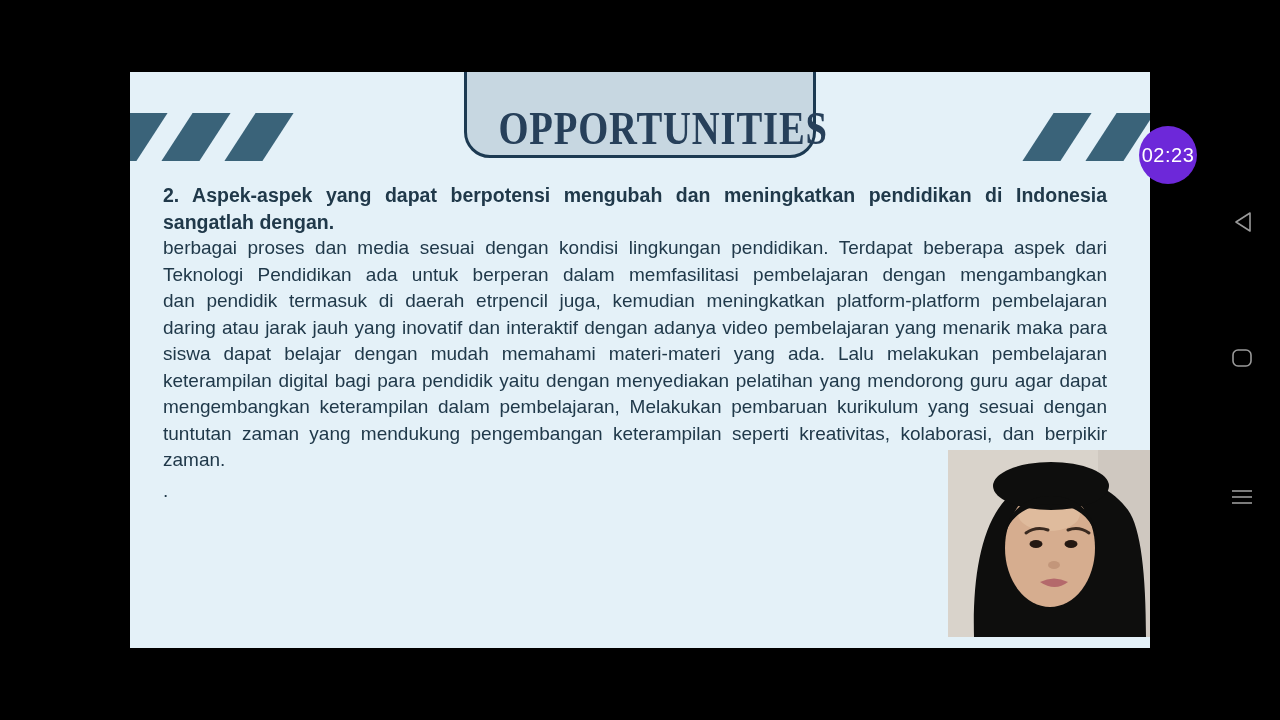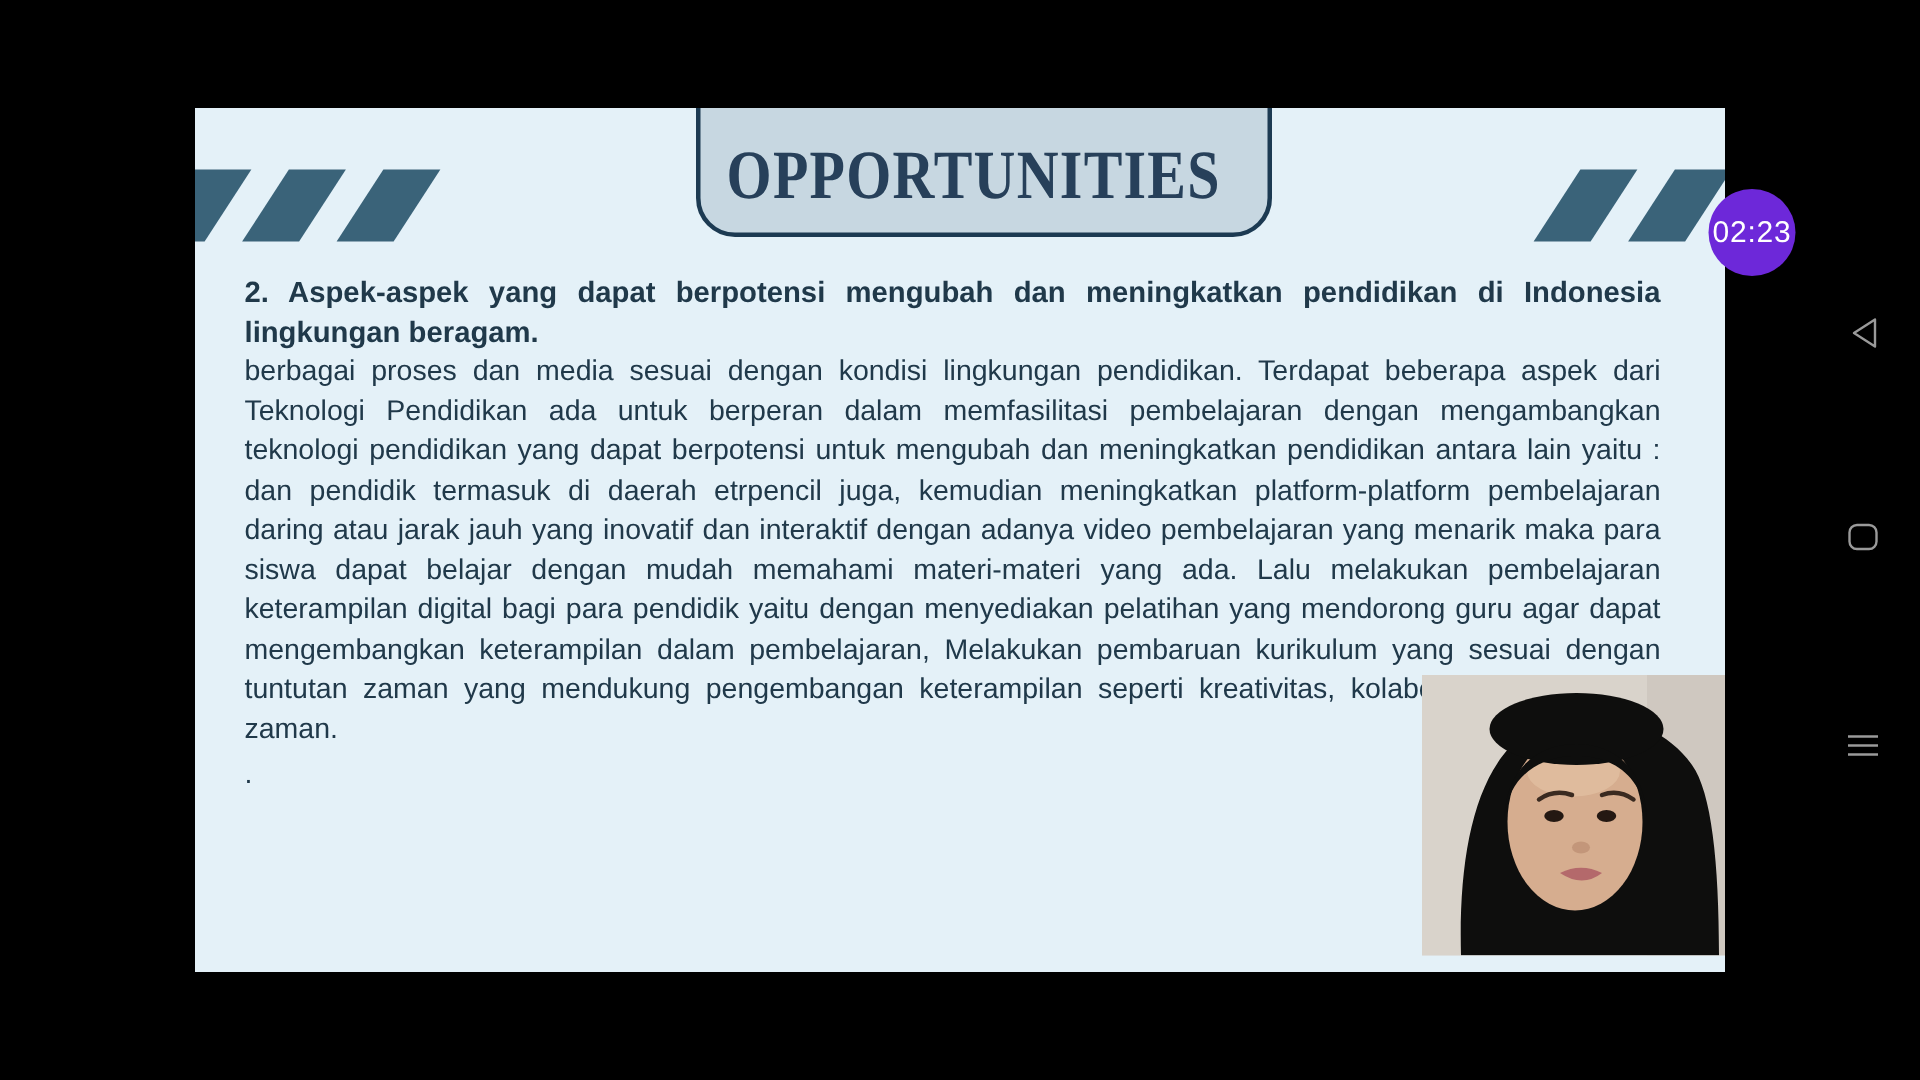--- a/index.html
+++ b/index.html
@@ -3,24 +3,24 @@
 <meta charset="utf-8">
 <style>
   html,body{margin:0;padding:0;background:#000;}
   body{width:1280px;height:720px;position:relative;overflow:hidden;
        font-family:"Liberation Sans",sans-serif;}
 
   
   .slide{position:absolute;left:130px;top:72px;width:1020px;height:576px;
          background:#e4f1f8;overflow:hidden;}
 
-  .title-box{position:absolute;left:334px;top:-26px;width:384px;height:112px;
+  .title-box{position:absolute;left:334px;top:-26px;width:352px;height:112px;
              background:#c7d7e1;border:3px solid #1c3a52;border-radius:26px;
-             display:flex;align-items:flex-end;justify-content:flex-end;
-             padding-bottom:12px;box-sizing:border-box;}
+             display:flex;align-items:flex-end;justify-content:flex-start;
+             padding-bottom:0;box-sizing:border-box;}
   .title-text{font-family:"Liberation Serif",serif;font-size:46px;font-weight:600;
               color:#27405a;white-space:nowrap;transform:scaleX(0.84);
               transform-origin:center;letter-spacing:1px;}
 
   .stripes{position:absolute;top:41px;height:48px;display:flex;}
   .stripes-left{left:-16px;}
   .stripes-right{left:908px;}
   .stripe{width:38px;height:48px;background:#3a6379;margin-right:25px;
           transform:skewX(-33deg);}
 
@@ -64,24 +64,23 @@
     <div class="stripe"></div>
     <div class="stripe"></div>
   </div>
 
   <div class="title-box">
     <div class="title-text">OPPORTUNITIES</div>
   </div>
 
   <div class="content">
     <div class="hline">2. Aspek-aspek yang dapat berpotensi mengubah dan meningkatkan pendidikan di Indonesia</div>
-    <div class="hline last-line">lingkungan beragam.</div>
+    <div class="hline last-line">sangatlah dengan.</div>
     <div class="bline">berbagai proses dan media sesuai dengan kondisi lingkungan pendidikan. Terdapat beberapa aspek dari</div>
     <div class="bline">Teknologi Pendidikan ada untuk berperan dalam memfasilitasi pembelajaran dengan mengambangkan</div>
-    <div class="bline">teknologi pendidikan yang dapat berpotensi untuk mengubah dan meningkatkan pendidikan antara lain yaitu :</div>
     <div class="bline">dan pendidik termasuk di daerah etrpencil juga, kemudian meningkatkan platform-platform pembelajaran</div>
     <div class="bline">daring atau jarak jauh yang inovatif dan interaktif dengan adanya video pembelajaran yang menarik maka para</div>
     <div class="bline">siswa dapat belajar dengan mudah memahami materi-materi yang ada. Lalu melakukan pembelajaran</div>
     <div class="bline">keterampilan digital bagi para pendidik yaitu dengan menyediakan pelatihan yang mendorong guru agar dapat</div>
     <div class="bline">mengembangkan keterampilan dalam pembelajaran, Melakukan pembaruan kurikulum yang sesuai dengan</div>
     <div class="bline">tuntutan zaman yang mendukung pengembangan keterampilan seperti kreativitas, kolaborasi, dan berpikir</div>
     <div class="bline last-line">zaman.</div>
     <div class="dot-line">.</div>
   </div>
 </div>

